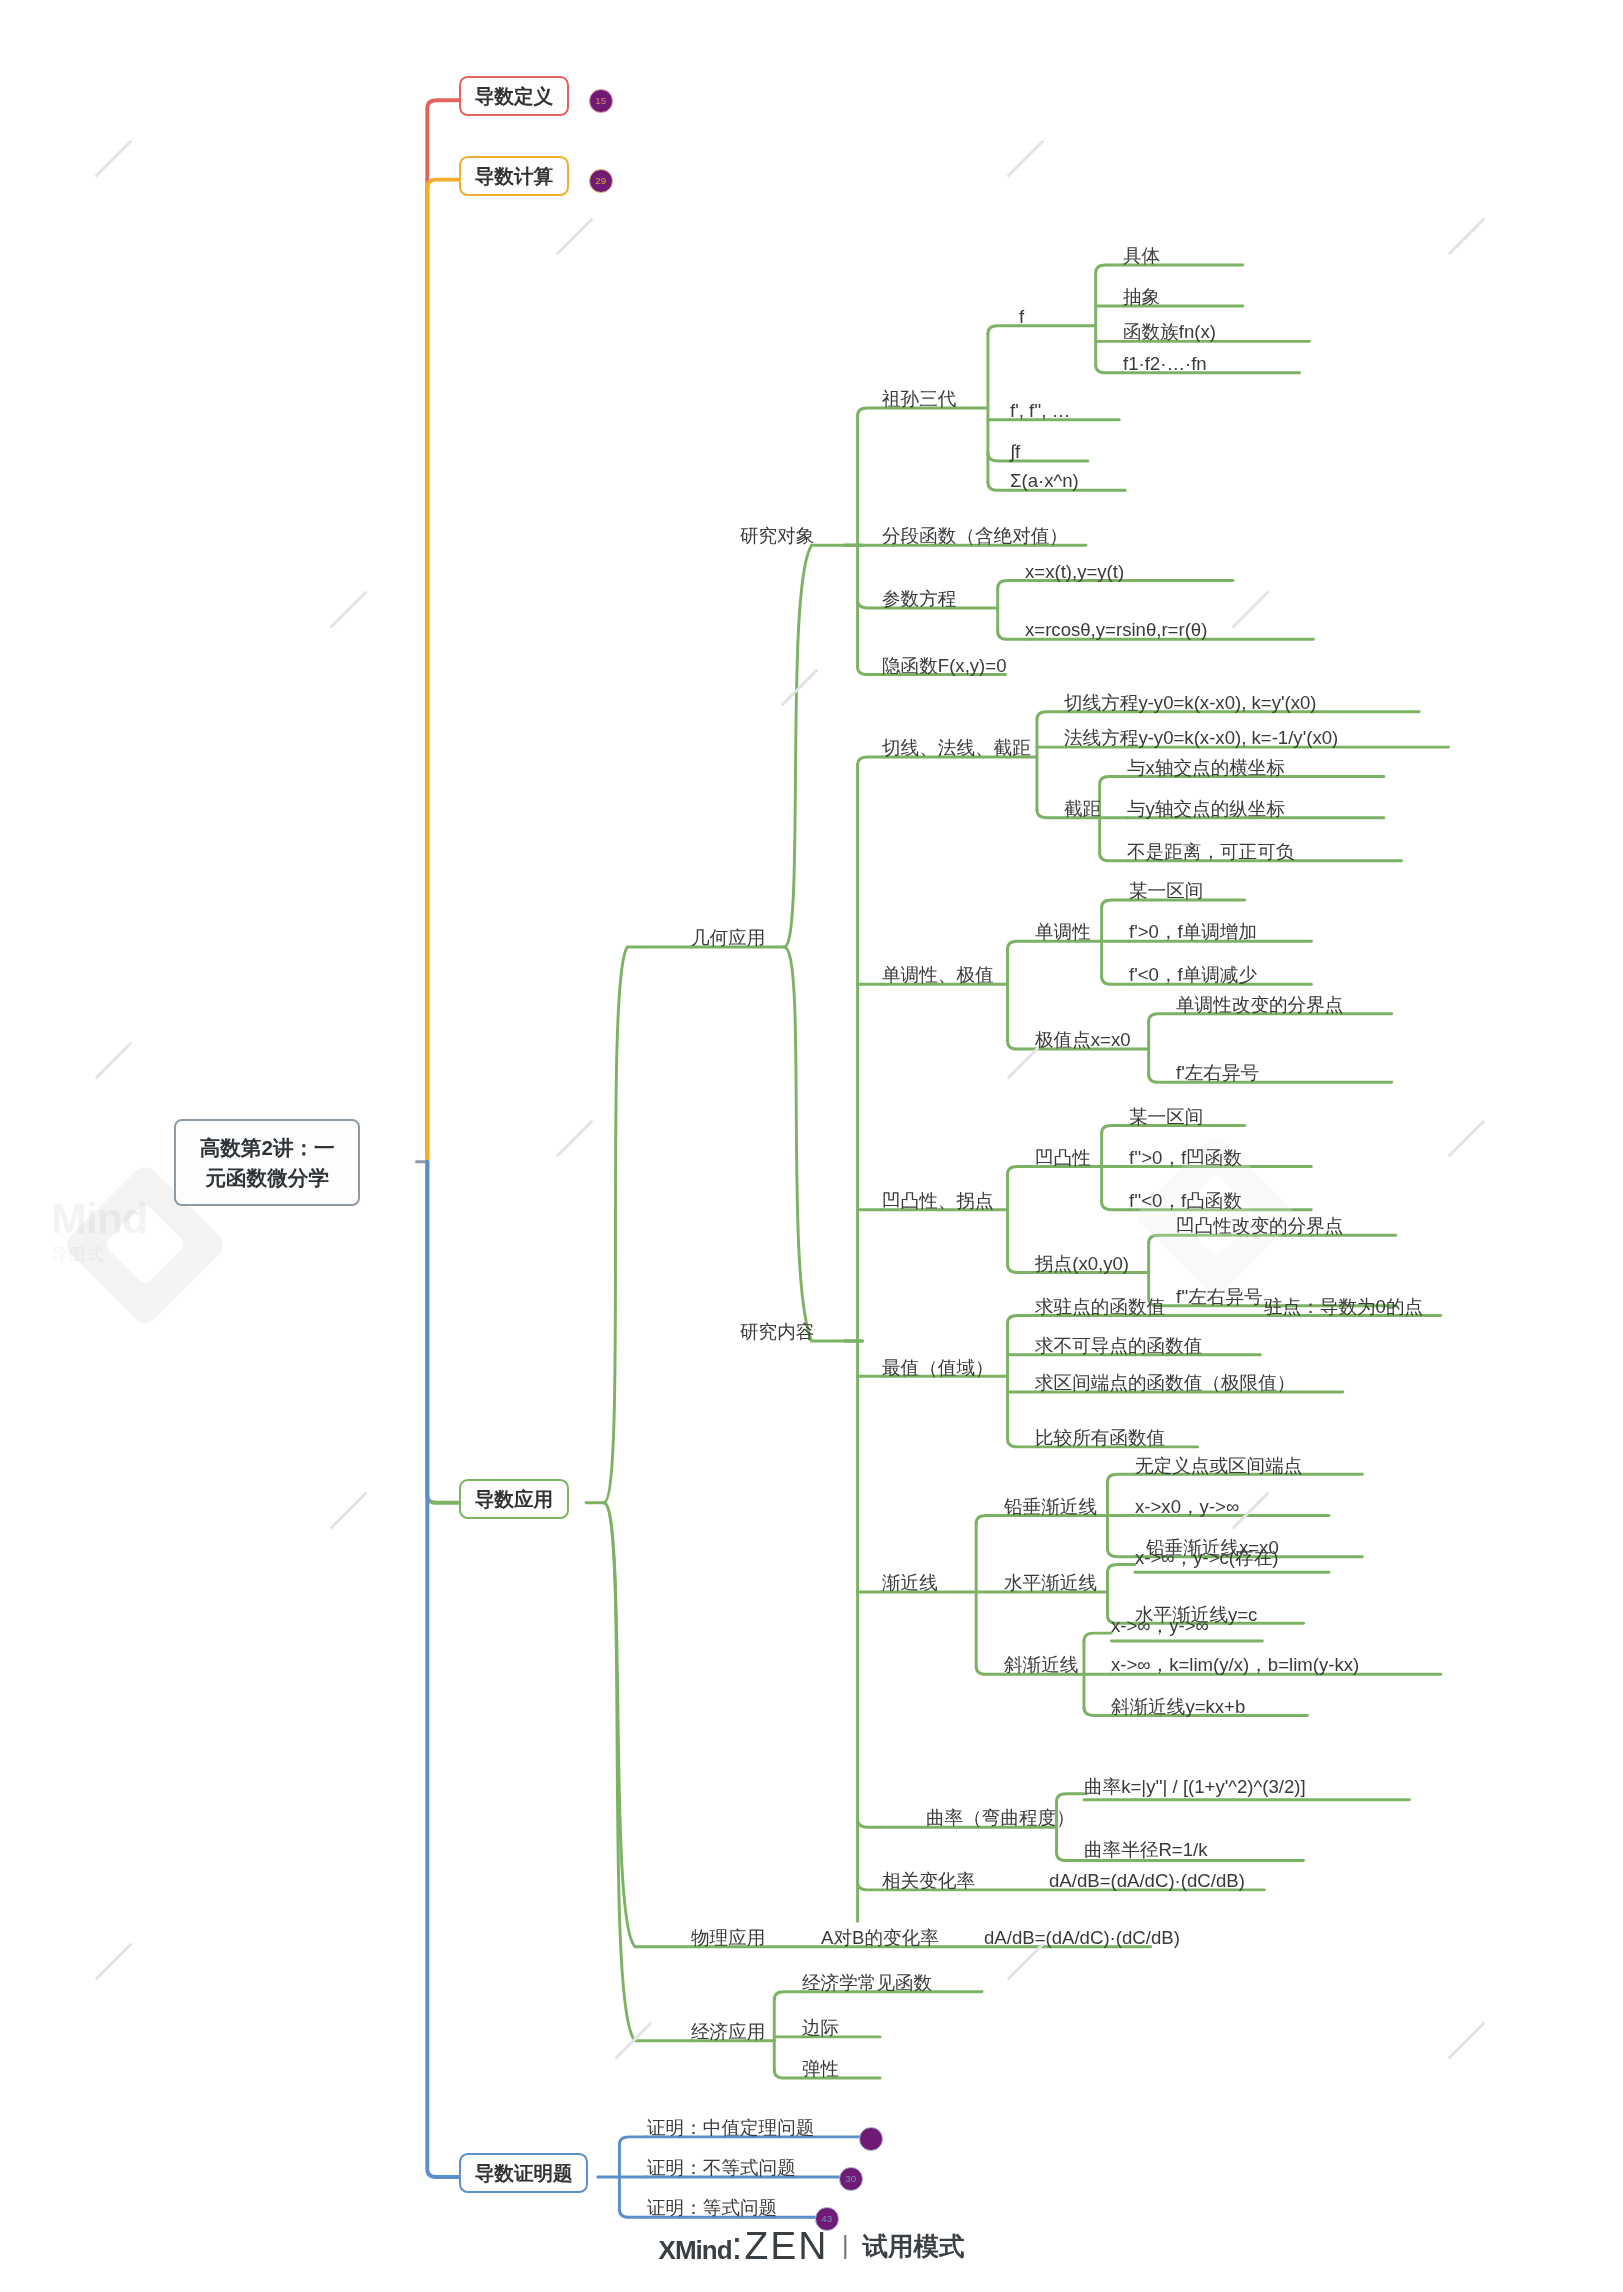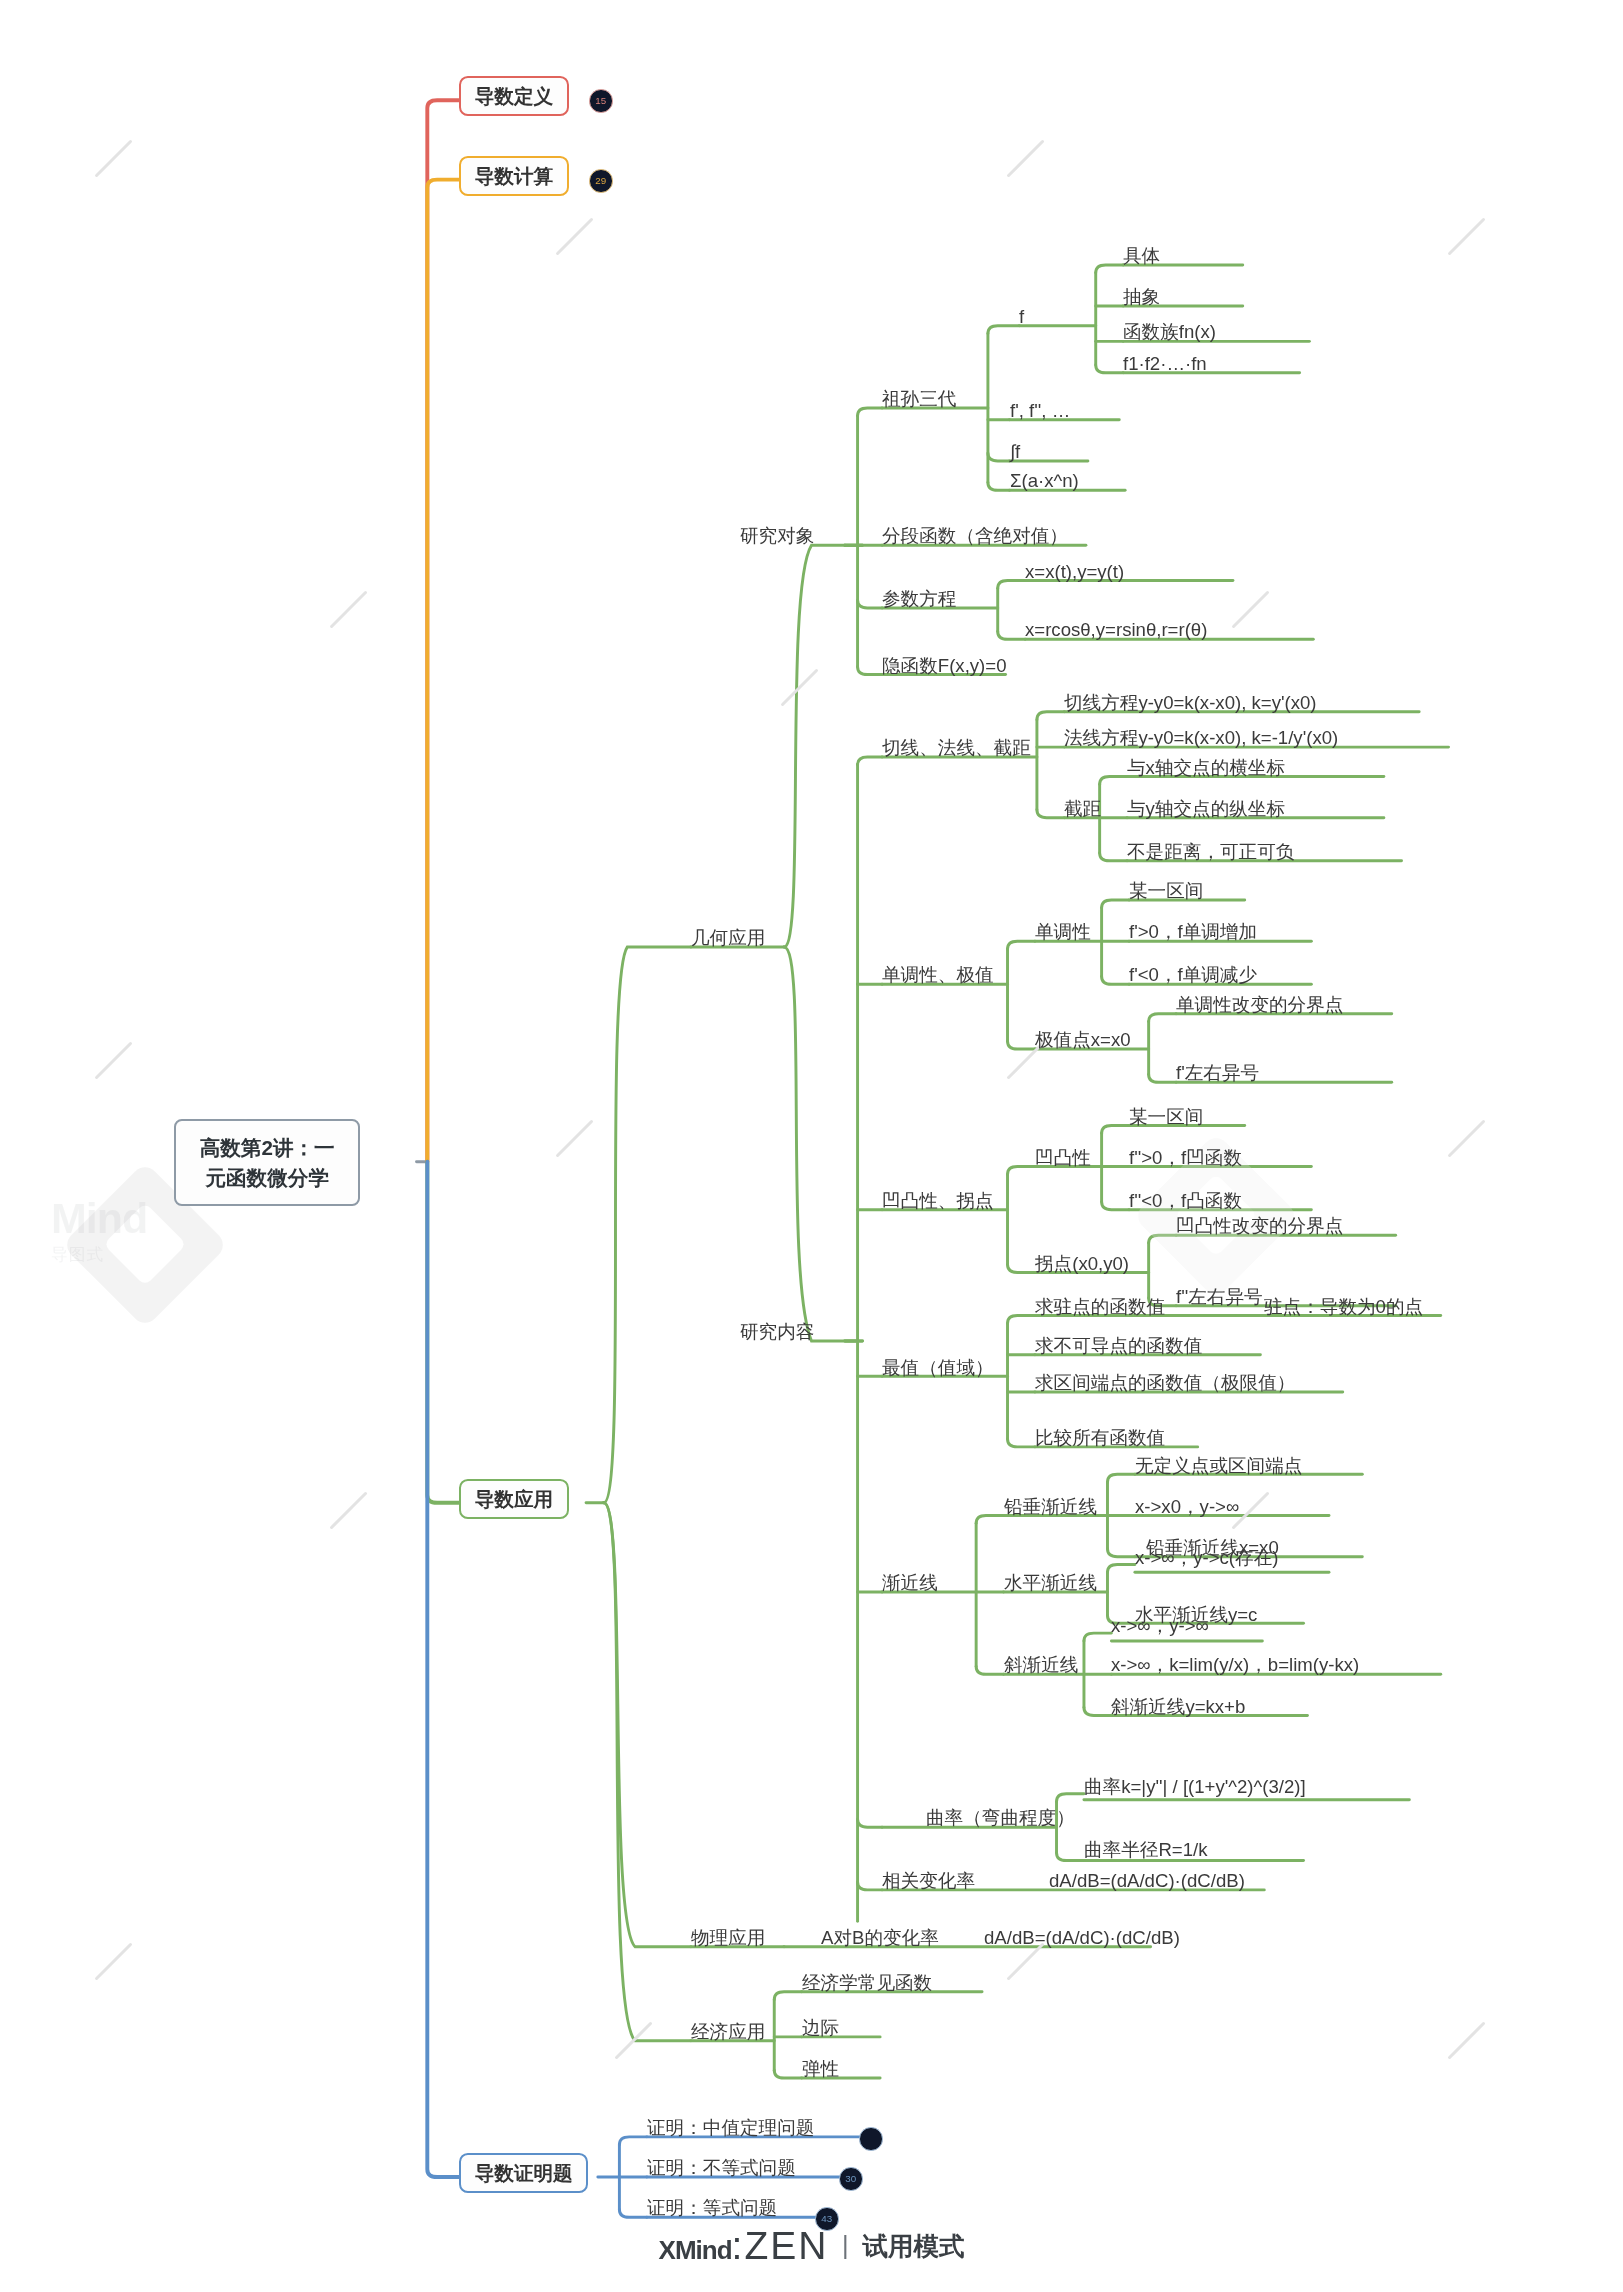--- a/index.html
+++ b/index.html
@@ -44,21 +44,21 @@
   .t-box.blue{border-color:#5b8fc9;}
   .t-box.root{
     border-color:#8e9aa6;border-width:2px;border-radius:7.8px;
     font-size:20.6px;font-weight:bold;color:#2e3439;line-height:1.45;
     padding:11.8px 15.7px;white-space:normal;width:151px;
   }
 
   
   .badge{
     position:absolute;width:21.6px;height:21.6px;border-radius:50%;
-    border:1px solid #c9c9c9;background:#0f172a;
+    border:1px solid #c9c9c9;background:#701a75;
     font-size:9.8px;color:#9a9a9a;
     display:flex;align-items:center;justify-content:center;
   }
   .badge.red{border-color:#e8a7a2;color:#d6817a;}
   .badge.orange{border-color:#edc77e;color:#d9a440;}
   .badge.blue{border-color:#a7c2de;color:#6d95bf;}
 
   
   #footer{
     position:absolute;left:0;bottom:25.5px;width:1623px;text-align:center;

